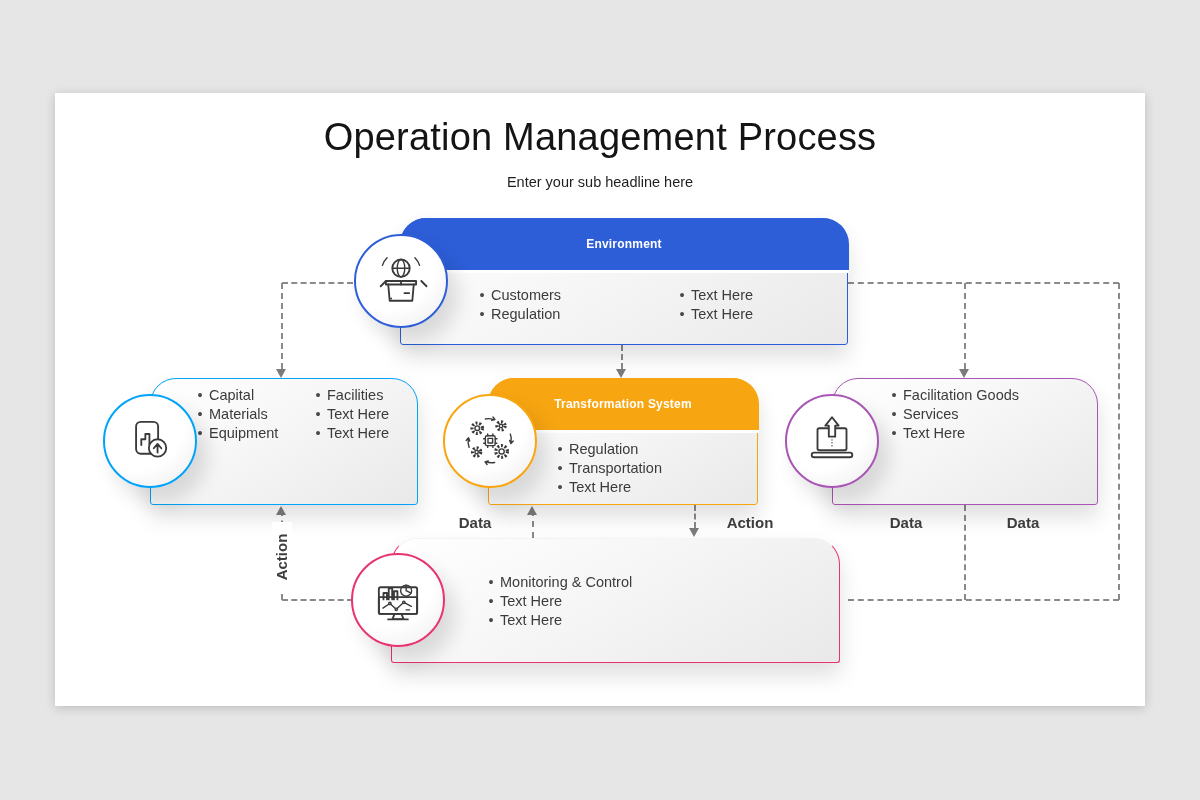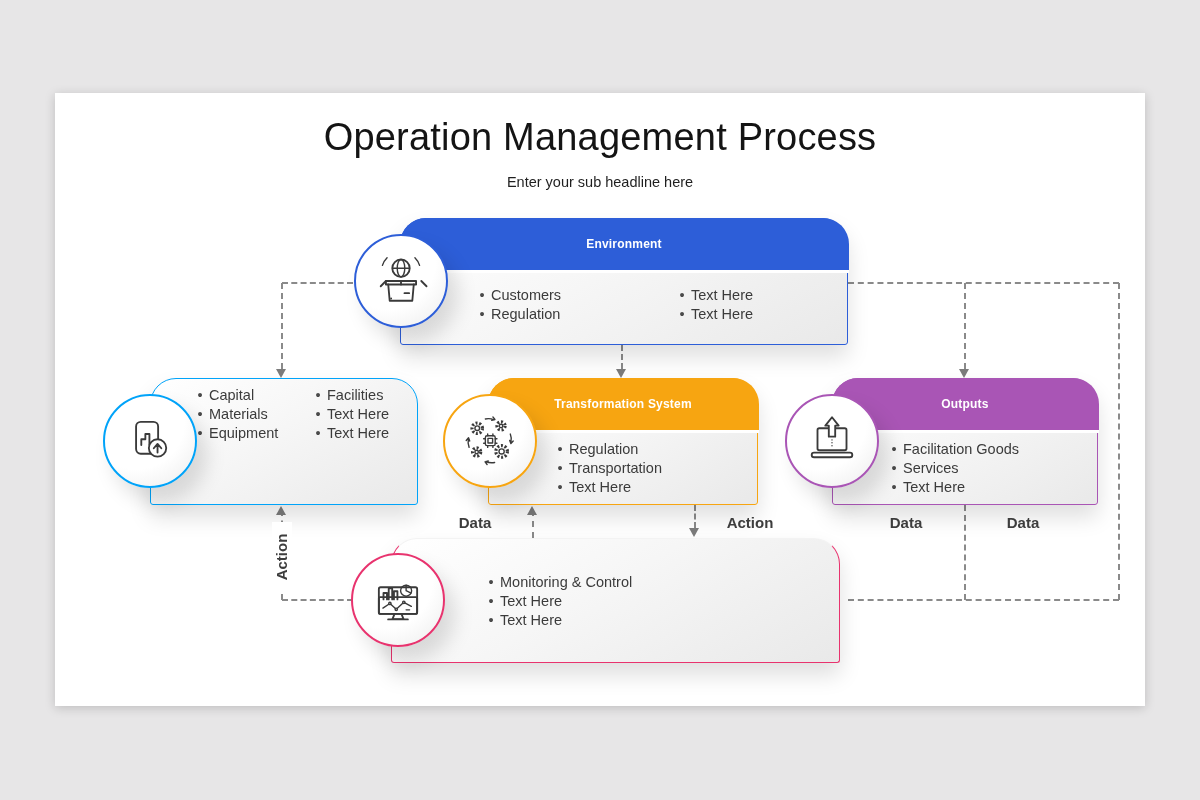--- a/index.html
+++ b/index.html
@@ -216,21 +216,20 @@
     <rect class="s thin" x="46.5" y="45.5" width="8" height="8"></rect>
     <path class="s thin" d="M46 41 v-3 m9 3 v-3 M46 58 v3 m9 -3 v3 M42 46 h-3 m3 8 h-3 M59 46 h3 m-3 8 h3"></path>
     <path class="s thin" d="M42 12 a24 24 0 0 1 15 1.5 m-2 -5 l3.5 4.5 l-5.5 1.5"></path>
     <path class="s thin" d="M85 38 a24 24 0 0 1 1 15 m4 -3 l-4 4.5 l-2 -5.5"></path>
     <path class="s thin" d="M58 87 a24 24 0 0 1 -15 -1.5 m2 5 l-3.5 -4.5 l5.5 -1.5"></path>
     <path class="s thin" d="M14 61 a24 24 0 0 1 -1 -15 m-4 3 l4 -4.5 l2 5.5"></path>
   </svg>
 </div>
 
 <div class="box outp" style="left:832px;top:378px;width:266px;height:127px">
-  <div class="hdr">Outputs</div>
   <div class="body" style="padding:8px 0 0 52px">
     <div>
       <div class="li">
           <span class="dot"></span>
           <span>Facilitation Goods</span>
         </div>
       <div class="li">
           <span class="dot"></span>
           <span>Services</span>
         </div>

